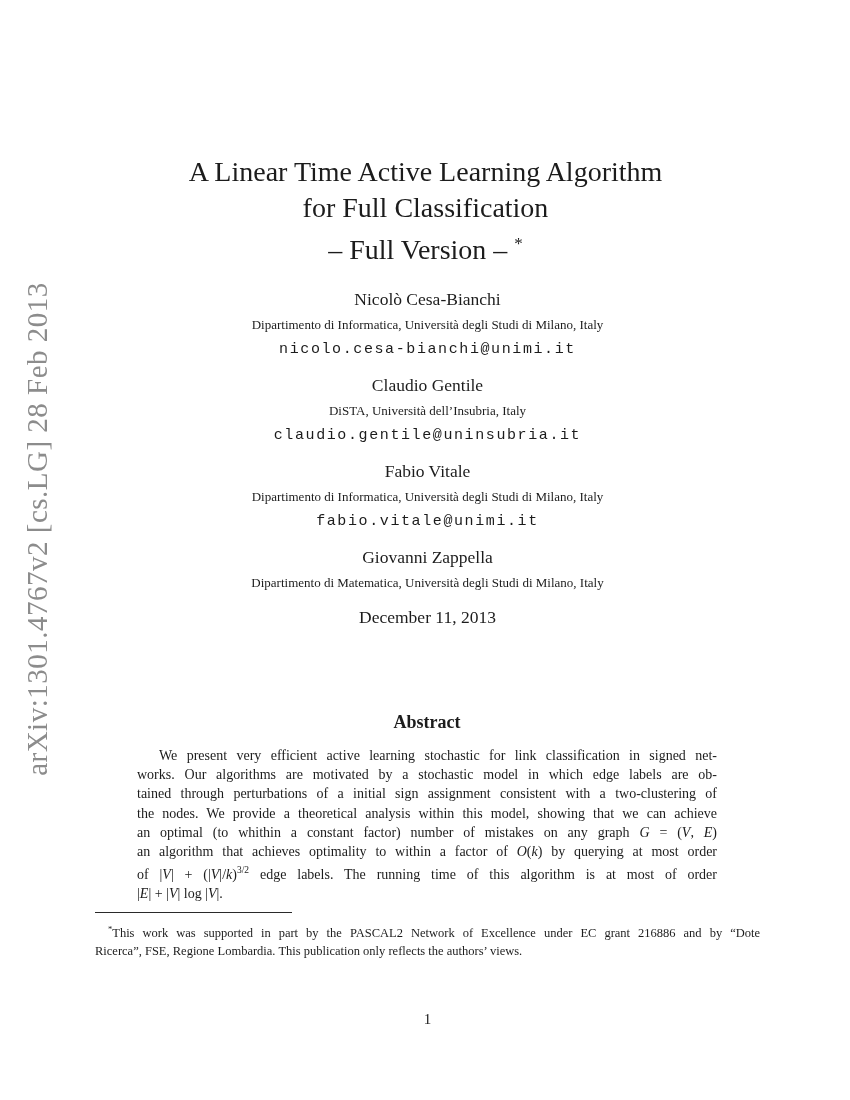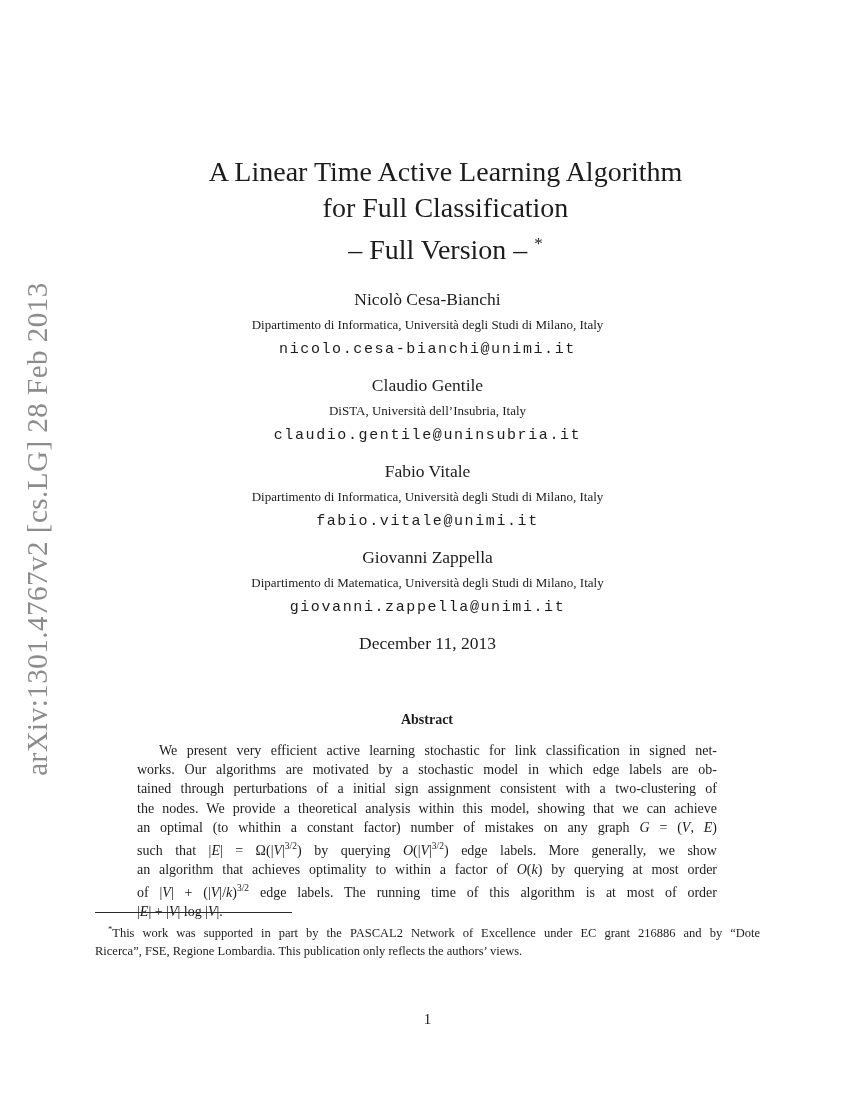--- a/index.html
+++ b/index.html
@@ -8,38 +8,38 @@
     font-family:"Liberation Serif", serif;color:#1c1c1c;overflow:hidden;
   }
   
   .stamp{
     position:absolute;left:37px;top:529px;
     transform:translate(-50%,-50%) rotate(-90deg);
     white-space:nowrap;font-size:29px;letter-spacing:0.5px;
   }
   
   .title-block{
-    position:absolute;left:113px;top:154px;width:665px;
+    position:absolute;left:93px;top:154px;width:665px;
     text-align:center;font-size:28px;line-height:36px;
   }
   .title-block sup{font-size:17px;}
   .authors-block{
     position:absolute;left:95px;top:287px;width:665px;text-align:center;
   }
   .author{margin-bottom:10px;}
   .author-name{font-size:17.5px;line-height:25px;}
   .author-affil{font-size:13px;line-height:25px;}
   .author-email{
     font-family:"Liberation Mono", monospace;
     font-size:15px;line-height:26px;letter-spacing:1.6px;
   }
   .date-line{margin-top:4px;font-size:17.5px;line-height:24px;}
   .abstract-block{position:absolute;left:137px;top:712px;width:580px;}
   .abstract-heading{
-    text-align:center;font-weight:bold;font-size:14px;margin:0 0 13px 0;
+    text-align:center;font-weight:bold;font-size:18px;margin:0 0 13px 0;
   }
   .abs-line{font-size:14px;line-height:19.2px;}
   .abs-line.just{text-align:justify;text-align-last:justify;}
   .abs-line.first{text-indent:22px;}
   .abs-line sup{font-size:0.68em;}
   .abs-line i{font-family:"Liberation Serif", serif;}
   .footnote-block{position:absolute;left:95px;top:912px;width:665px;}
   .fn-rule{width:197px;height:0;border-top:1.2px solid #2a2a2a;margin-bottom:7px;}
   .fn-line{font-size:12.5px;line-height:18px;}
   .fn-line.just{text-align:justify;text-align-last:justify;text-indent:13px;}
@@ -72,34 +72,32 @@
     <div class="author-email">claudio.gentile@uninsubria.it</div>
   </div>
   <div class="author">
     <div class="author-name">Fabio Vitale</div>
     <div class="author-affil">Dipartimento di Informatica, Università degli Studi di Milano, Italy</div>
     <div class="author-email">fabio.vitale@unimi.it</div>
   </div>
   <div class="author">
     <div class="author-name">Giovanni Zappella</div>
     <div class="author-affil">Dipartimento di Matematica, Università degli Studi di Milano, Italy</div>
-    <div class="author-email">giovanni.zappella@unimi.it</div>
   </div>
   <div class="date-line">December 11, 2013</div>
 </div>
 
 <div class="abstract-block">
   <div class="abstract-heading">Abstract</div>
   <div>
     <div class="abs-line just first">We present very efficient active learning stochastic for link classification in signed net-</div>
     <div class="abs-line just">works. Our algorithms are motivated by a stochastic model in which edge labels are ob-</div>
     <div class="abs-line just">tained through perturbations of a initial sign assignment consistent with a two-clustering of</div>
     <div class="abs-line just">the nodes. We provide a theoretical analysis within this model, showing that we can achieve</div>
     <div class="abs-line just">an optimal (to whithin a constant factor) number of mistakes on any graph <i>G</i> = (<i>V</i>, <i>E</i>)</div>
-    <div class="abs-line just">such that |<i>E</i>| = Ω(|<i>V</i>|<sup>3/2</sup>) by querying <i>O</i>(|<i>V</i>|<sup>3/2</sup>) edge labels. More generally, we show</div>
     <div class="abs-line just">an algorithm that achieves optimality to within a factor of <i>O</i>(<i>k</i>) by querying at most order</div>
     <div class="abs-line just">of |<i>V</i>| + (|<i>V</i>|/<i>k</i>)<sup>3/2</sup> edge labels. The running time of this algorithm is at most of order</div>
     <div class="abs-line">|<i>E</i>| + |<i>V</i>| log |<i>V</i>|.</div>
   </div>
 </div>
 
 <div class="footnote-block">
   <div class="fn-rule"></div>
   <div class="fn-line just"><sup>*</sup><span>This work was supported in part by the PASCAL2 Network of Excellence under EC grant 216886 and by “Dote</span></div>
   <div class="fn-line">Ricerca”, FSE, Regione Lombardia. This publication only reflects the authors’ views.</div>

